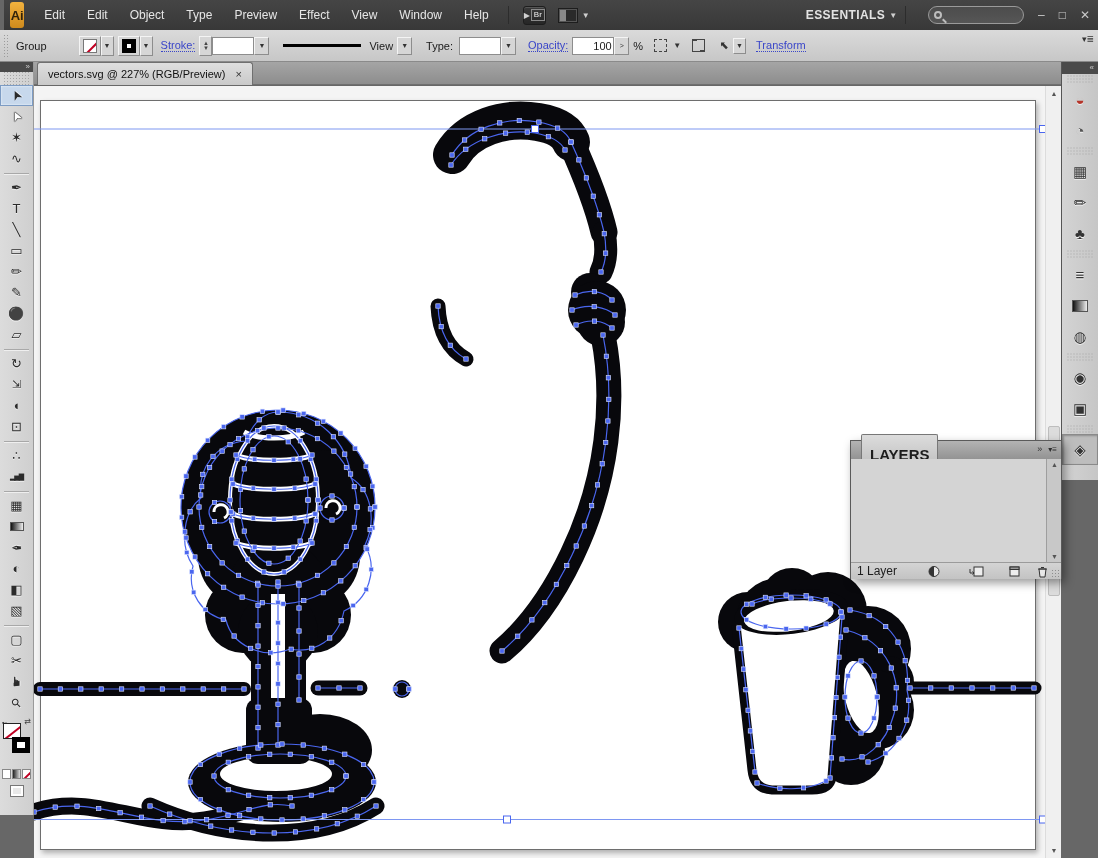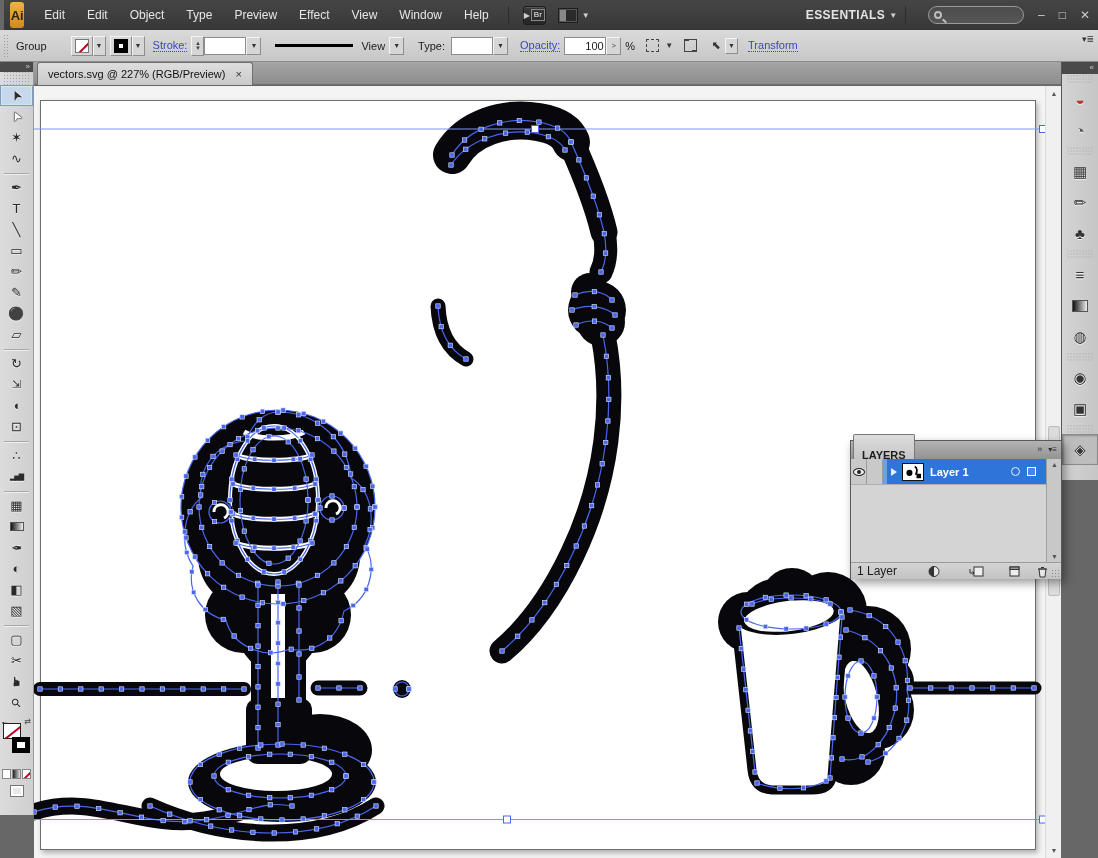--- a/index.html
+++ b/index.html
@@ -98,21 +98,21 @@
   .dock-btn{height:31px;display:flex;align-items:center;justify-content:center;cursor:pointer}
   .dock-btn .dglyph{font-size:15px;color:#333;text-shadow:0 1px 0 rgba(255,255,255,.7)}
   .dock-btn.selected{background:#bdbdbd;border:1px solid #8a8a8a;box-shadow:inset 1px 1px 2px rgba(0,0,0,.25)}
   [data-name="panel-gradient"] .dglyph{width:16px;height:12px;background:linear-gradient(90deg,#111,#eee);border:1px solid #555}
   [data-name="panel-color"] .dglyph{color:#b5352a}
   [data-name="panel-color-guide"] .dglyph{color:#555}
 
   
   #layers-panel{position:absolute;left:850px;top:440px;width:212px;height:139px;z-index:50;border:1px solid #5a5a5a;box-shadow:3px 4px 9px rgba(0,0,0,.4);background:#d4d4d4;font-size:10px}
   #lp-header{height:18px;background:linear-gradient(#b3b3b3,#939393);display:flex;align-items:flex-end;position:relative}
-  #lp-tab{height:16px;margin-left:2px;background:linear-gradient(#dcdcdc,#c6c6c6);border:1px solid #777;border-bottom:none;border-radius:2px 2px 0 0;padding:12px 8px;font-weight:bold;font-size:11px;color:#1d1d1d;line-height:16px}
+  #lp-tab{height:16px;margin-left:10px;background:linear-gradient(#dcdcdc,#c6c6c6);border:1px solid #777;border-bottom:none;border-radius:2px 2px 0 0;padding:12px 8px;font-weight:bold;font-size:15px;color:#1d1d1d;line-height:16px}
   #lp-hdr-icons{position:absolute;right:4px;top:3px;color:#2e2e2e;font-size:9px;display:flex;gap:6px;align-items:center}
   #lp-body{height:103px;background:#d4d4d4;position:relative}
   #lp-row{height:26px;display:flex;align-items:stretch;border-bottom:1px solid #aeaeae;background:#d4d4d4}
   .lp-cell{width:16px;border-right:1px solid #9e9e9e;background:#c9c9c9;display:flex;align-items:center;justify-content:center}
   .eye{width:12px;height:8px;border:1px solid #222;border-radius:50%;position:relative;background:#eee}
   .eye::after{content:"";position:absolute;left:3.5px;top:1.5px;width:4px;height:4px;border-radius:50%;background:#222}
   #lp-row-main{flex:1;background:#2f74d8;display:flex;align-items:center;color:#fff;position:relative;border-left:4px solid #6f9de6}
   .disclosure{width:0;height:0;border-left:6px solid #e8eef9;border-top:4px solid transparent;border-bottom:4px solid transparent;margin:0 5px 0 4px}
   #lp-thumb{width:22px;height:18px;background:#fff;border:1px solid #111;margin-right:6px}
   #lp-name{font-weight:bold;font-size:11px}
@@ -161,21 +161,21 @@
   </div>
   <div id="win-controls" data-name="window-controls">
     <span data-name="minimize-button">–</span>
     <span data-name="maximize-button">□</span>
     <span data-name="close-button">✕</span>
   </div>
 </div>
 
 <div id="controlbar" data-name="control-bar">
   <div class="grip-v" data-name="panel-grip"></div>
-  <span class="cb-label" data-name="selection-type-label" style="margin-right:24px">Group</span>
+  <span class="cb-label" data-name="selection-type-label" style="margin-right:32px">Group</span>
   <span class="swatch-btn">
     <span class="sw-box bevel" data-name="fill-color-swatch">
         <span class="fill-none" data-name="none-fill-icon"></span>
       </span>
     <span class="mini-dd bevel" data-name="fill-dropdown-button">▼</span>
   </span>
   <span class="swatch-btn">
     <span class="sw-box bevel" data-name="stroke-color-swatch">
         <span class="stroke-black" data-name="black-stroke-icon"></span>
       </span>
@@ -903,39 +903,20 @@
 
 <div id="layers-panel" data-name="layers-panel">
   <div id="lp-header" data-name="layers-panel-header">
     <div id="lp-tab" data-name="layers-panel-tab">LAYERS</div>
     <div id="lp-hdr-icons">
       <span data-name="collapse-panel-icon">»</span>
       <span data-name="panel-menu-icon" style="font-size:8px">▾≡</span>
     </div>
   </div>
   <div id="lp-body" data-name="layers-list">
-    <div id="lp-row" data-name="layer-row">
-      <span class="lp-cell" data-name="visibility-toggle">
-          <span class="eye" data-name="eye-icon"></span>
-        </span>
-      <span class="lp-cell" data-name="lock-toggle"></span>
-      <span id="lp-row-main" data-name="layer-row-main">
-        <span class="disclosure" data-name="disclosure-triangle-icon"></span>
-        <svg id="lp-thumb" data-name="layer-thumbnail" viewBox="0 0 22 18">
-          <rect width="22" height="18" fill="#fff"></rect>
-          <circle cx="7" cy="10" r="3.4" fill="#000"></circle>
-          <path d="M 13,3 C 16,4 16,9 14,12" stroke="#000" stroke-width="2" fill="none"></path>
-          <rect x="15" y="11" width="5" height="5" fill="#000"></rect>
-        </svg>
-        <span id="lp-name" data-name="layer-name">Layer 1</span>
-        <span id="lp-target" data-name="target-circle-icon"></span>
-        <span id="lp-selsq" data-name="selection-indicator"></span>
-      </span>
-      <span style="width:15px"></span>
-    </div>
     <div id="lp-scroll" data-name="layers-scrollbar">
       <span class="up" data-name="scroll-up-icon">▲</span>
       <span class="dn" data-name="scroll-down-icon">▼</span>
     </div>
   </div>
   <div id="lp-footer" data-name="layers-panel-footer">
     <span id="lp-status" data-name="layer-count-label">1 Layer</span>
     <svg class="lp-ficon" style="left:76px" data-name="make-clipping-mask-button" viewBox="0 0 15 13">
       <circle cx="7" cy="6.5" r="5" fill="#e8e8e8" stroke="#333"></circle>
         <path d="M 7,1.5 A 5,5 0 0 0 7,11.5 Z" fill="#333"></path>

